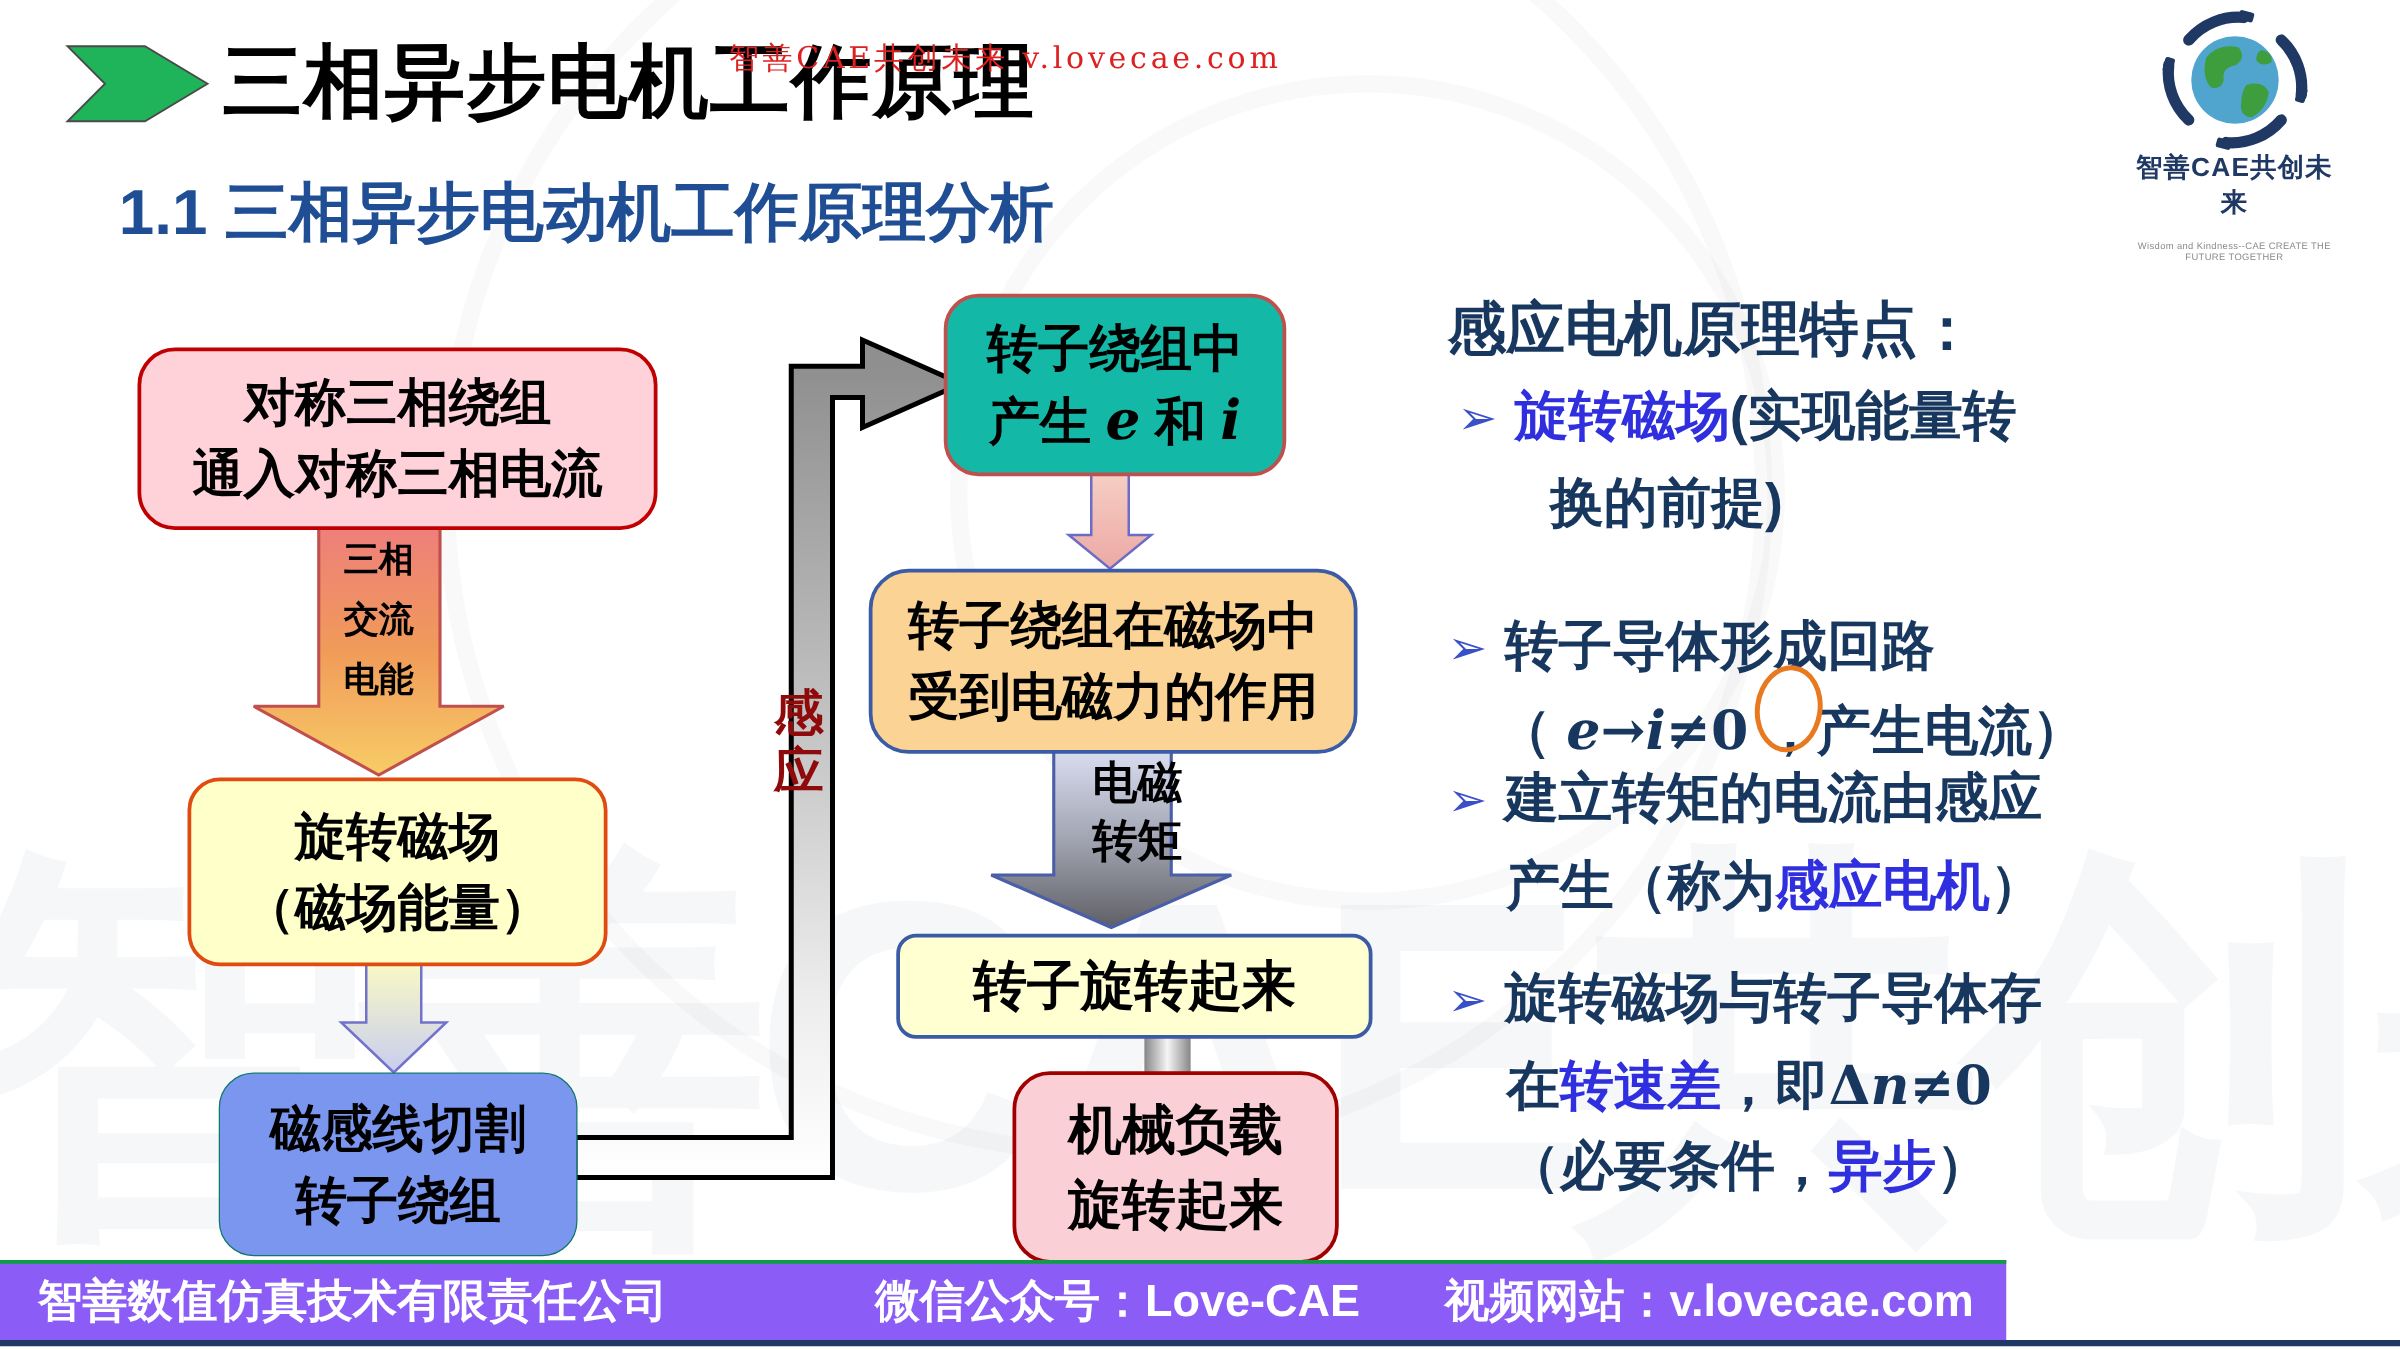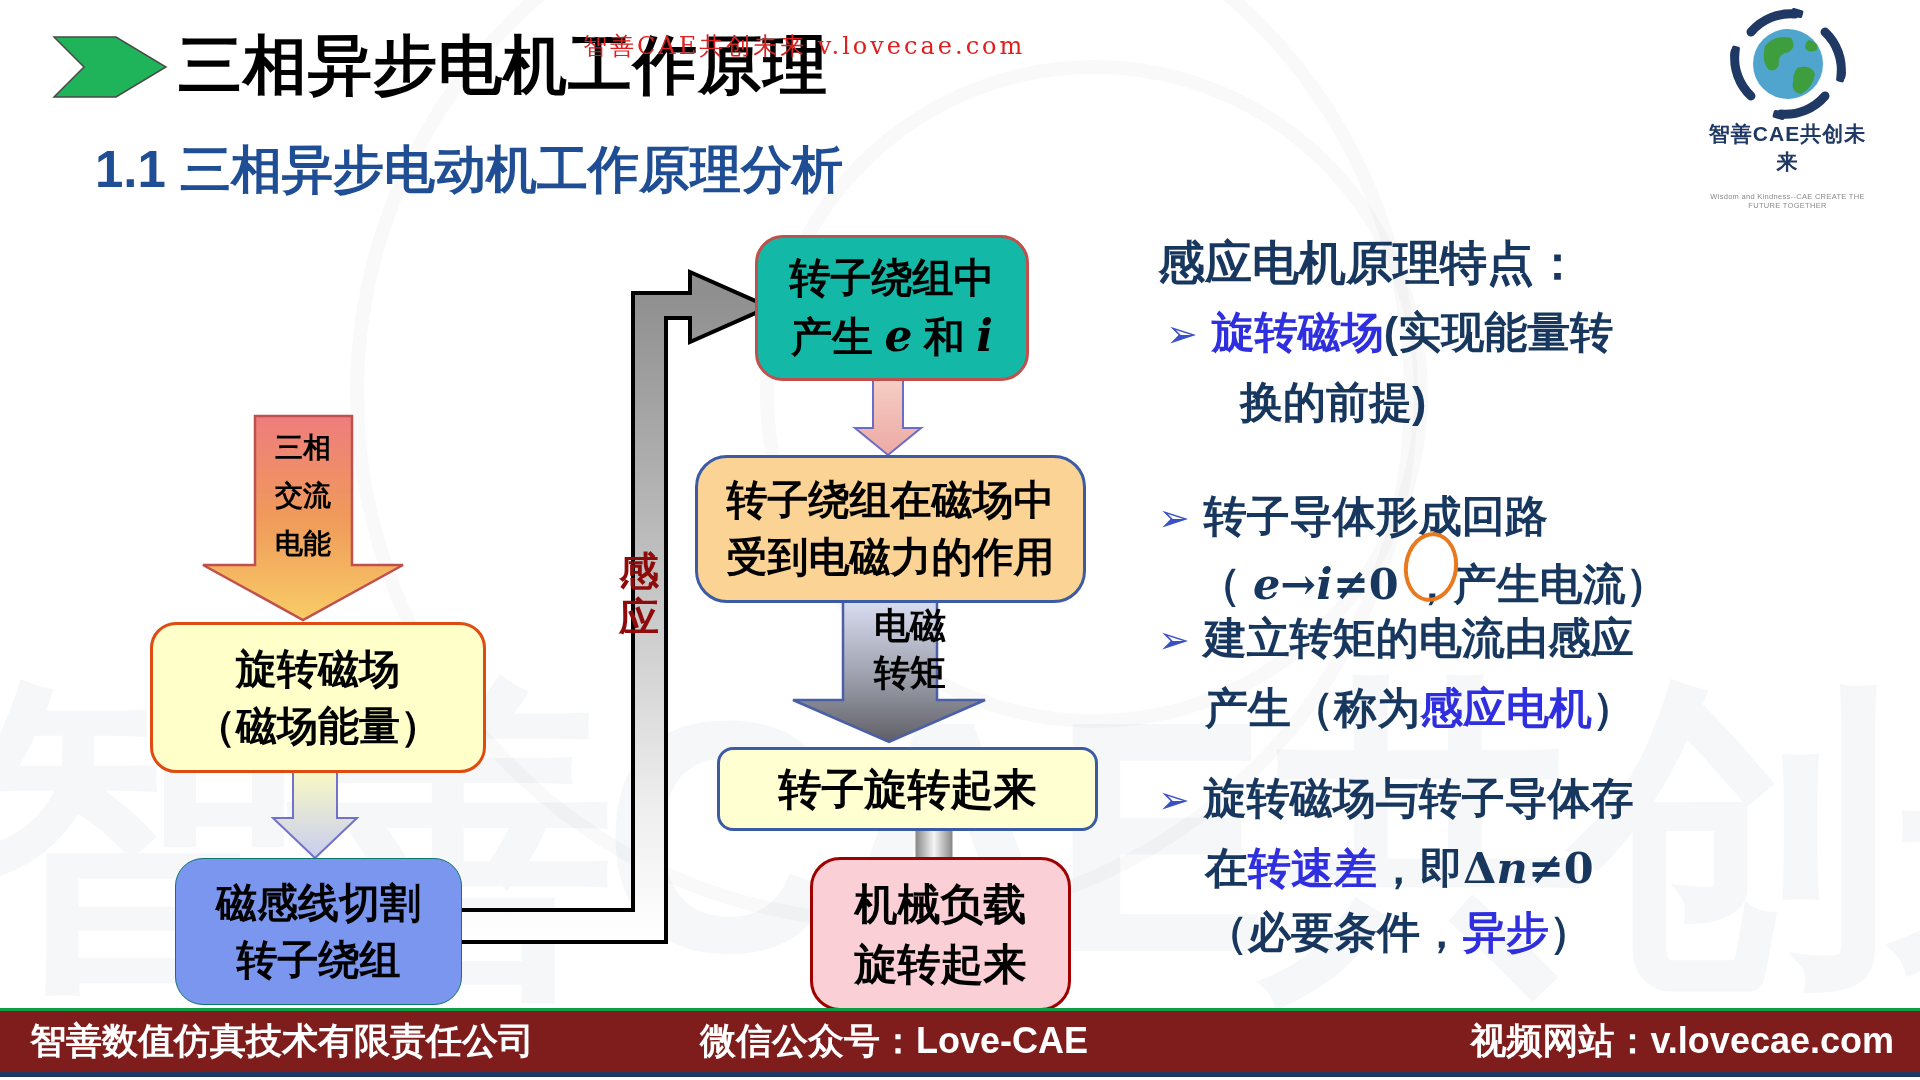--- a/index.html
+++ b/index.html
@@ -57,21 +57,21 @@
   .notes .heading{position:absolute;left:8px;top:0;font-size:47px;font-weight:800;white-space:nowrap;}
   .bline{position:absolute;font-size:43px;font-weight:700;white-space:nowrap;}
   .bullet{color:#3a50c8;font-size:38px;margin-right:14px;font-weight:400;}
   .kw{color:#2f2fe0;}
   .ellipse-note{
     left:1404px;top:532px;width:46px;height:62px;z-index:5;
     border:4px solid #e8791e;border-radius:50%;transform:rotate(8deg);
   }
   
   .footer{
-    left:0;bottom:8px;width:1920px;height:64px;background:#7f1d1d;z-index:5;
+    left:0;bottom:8px;width:1605px;height:64px;background:#8b5cf6;z-index:5;
     display:flex;align-items:center;color:#fff;font-size:36px;font-weight:600;
     border-top:3px solid #0e9c44;box-sizing:border-box;
   }
   .footer .f-company{position:absolute;left:30px;}
   .footer .f-wechat{position:absolute;left:700px;}
   .footer .f-site{position:absolute;right:26px;}
   .footer-line{left:0;bottom:3px;width:1920px;height:5px;background:#1f3864;z-index:5;}
   svg.flow{position:absolute;left:0;top:0;z-index:1;pointer-events:none;}
 </style>
 </head>
@@ -153,20 +153,24 @@
 
     <polygon points="293,767 337,767 337,818 357,818 315,858 273,818 293,818" fill="url(#g2)" stroke="#7272cc" stroke-width="2"></polygon>
 
     <polygon points="873,377 903,377 903,428 921,428 888,455 855,428 873,428" fill="url(#g3)" stroke="#6b6bc8" stroke-width="2"></polygon>
 
     <polygon points="843,597 937,597 937,700 985,700 889,742 793,700 843,700" fill="url(#g4)" stroke="#4a5fa8" stroke-width="2.5"></polygon>
 
     <rect x="916" y="823" width="36" height="36" fill="url(#g6)" stroke="#8a8a8a" stroke-width="1"></rect>
   </svg>
 
+  <div class="abs fbox box-stator">
+    <div class="ln">对称三相绕组</div>
+    <div class="ln">通入对称三相电流</div>
+  </div>
 
   <div class="abs arrow-label lbl-energy">
     <div>三相</div>
     <div>交流</div>
     <div>电能</div>
   </div>
 
   <div class="abs fbox box-field">
     <div class="ln">旋转磁场</div>
     <div class="ln">（磁场能量）</div>

